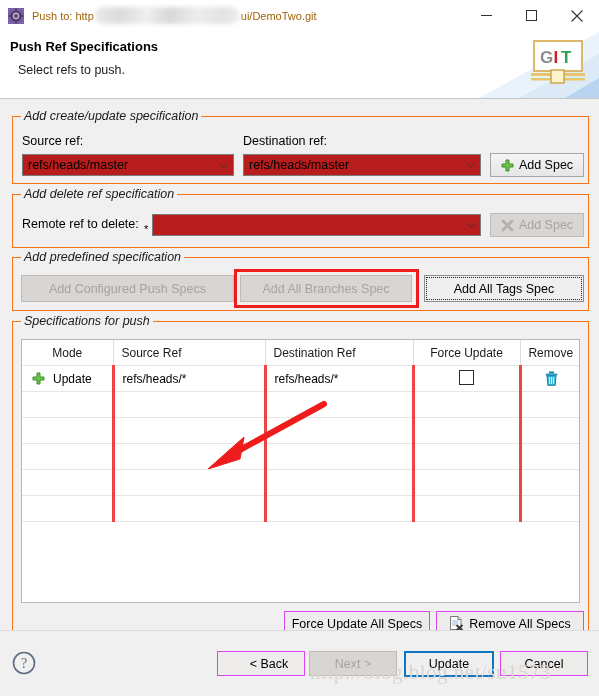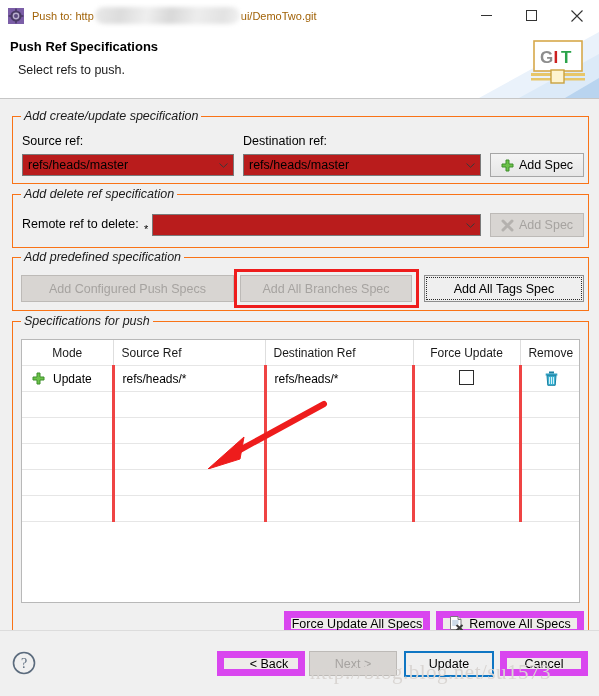--- a/index.html
+++ b/index.html
@@ -190,21 +190,21 @@
     border: 1px solid #8e8e8e;
     outline: 1px dotted #2a2a2a;
     outline-offset: -3px;
   }
   .btn.default-btn {
     border: 2px solid #0f76c3;
     background: #efefef;
   }
   .btn.flat {
     background: #eeecea;
-    border: 7px solid #d946ef;
+    border: 1px solid #d946ef;
   }
 
   
   .ico { flex: 0 0 auto; display:block; }
 
   
   .redbox {
     position: absolute;
     border: 3px solid #ee1c1c;
     box-sizing: border-box;

